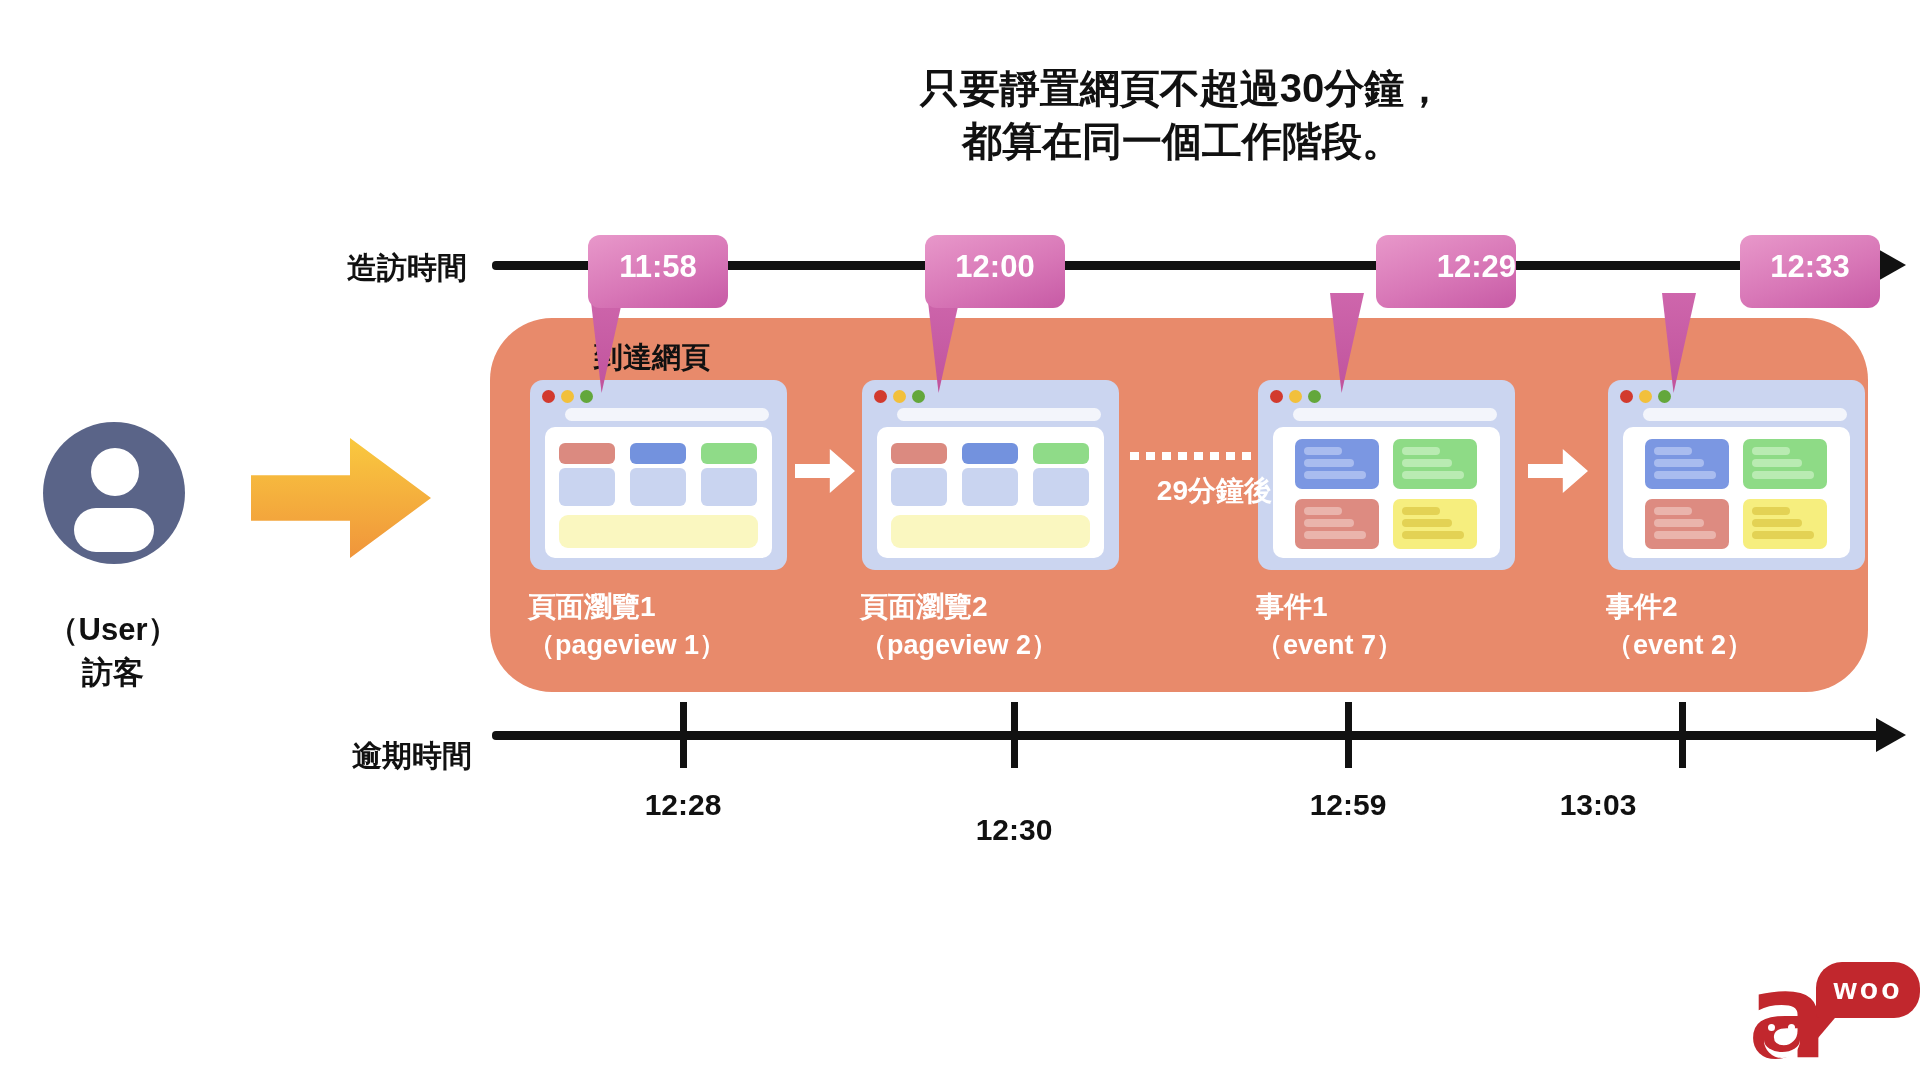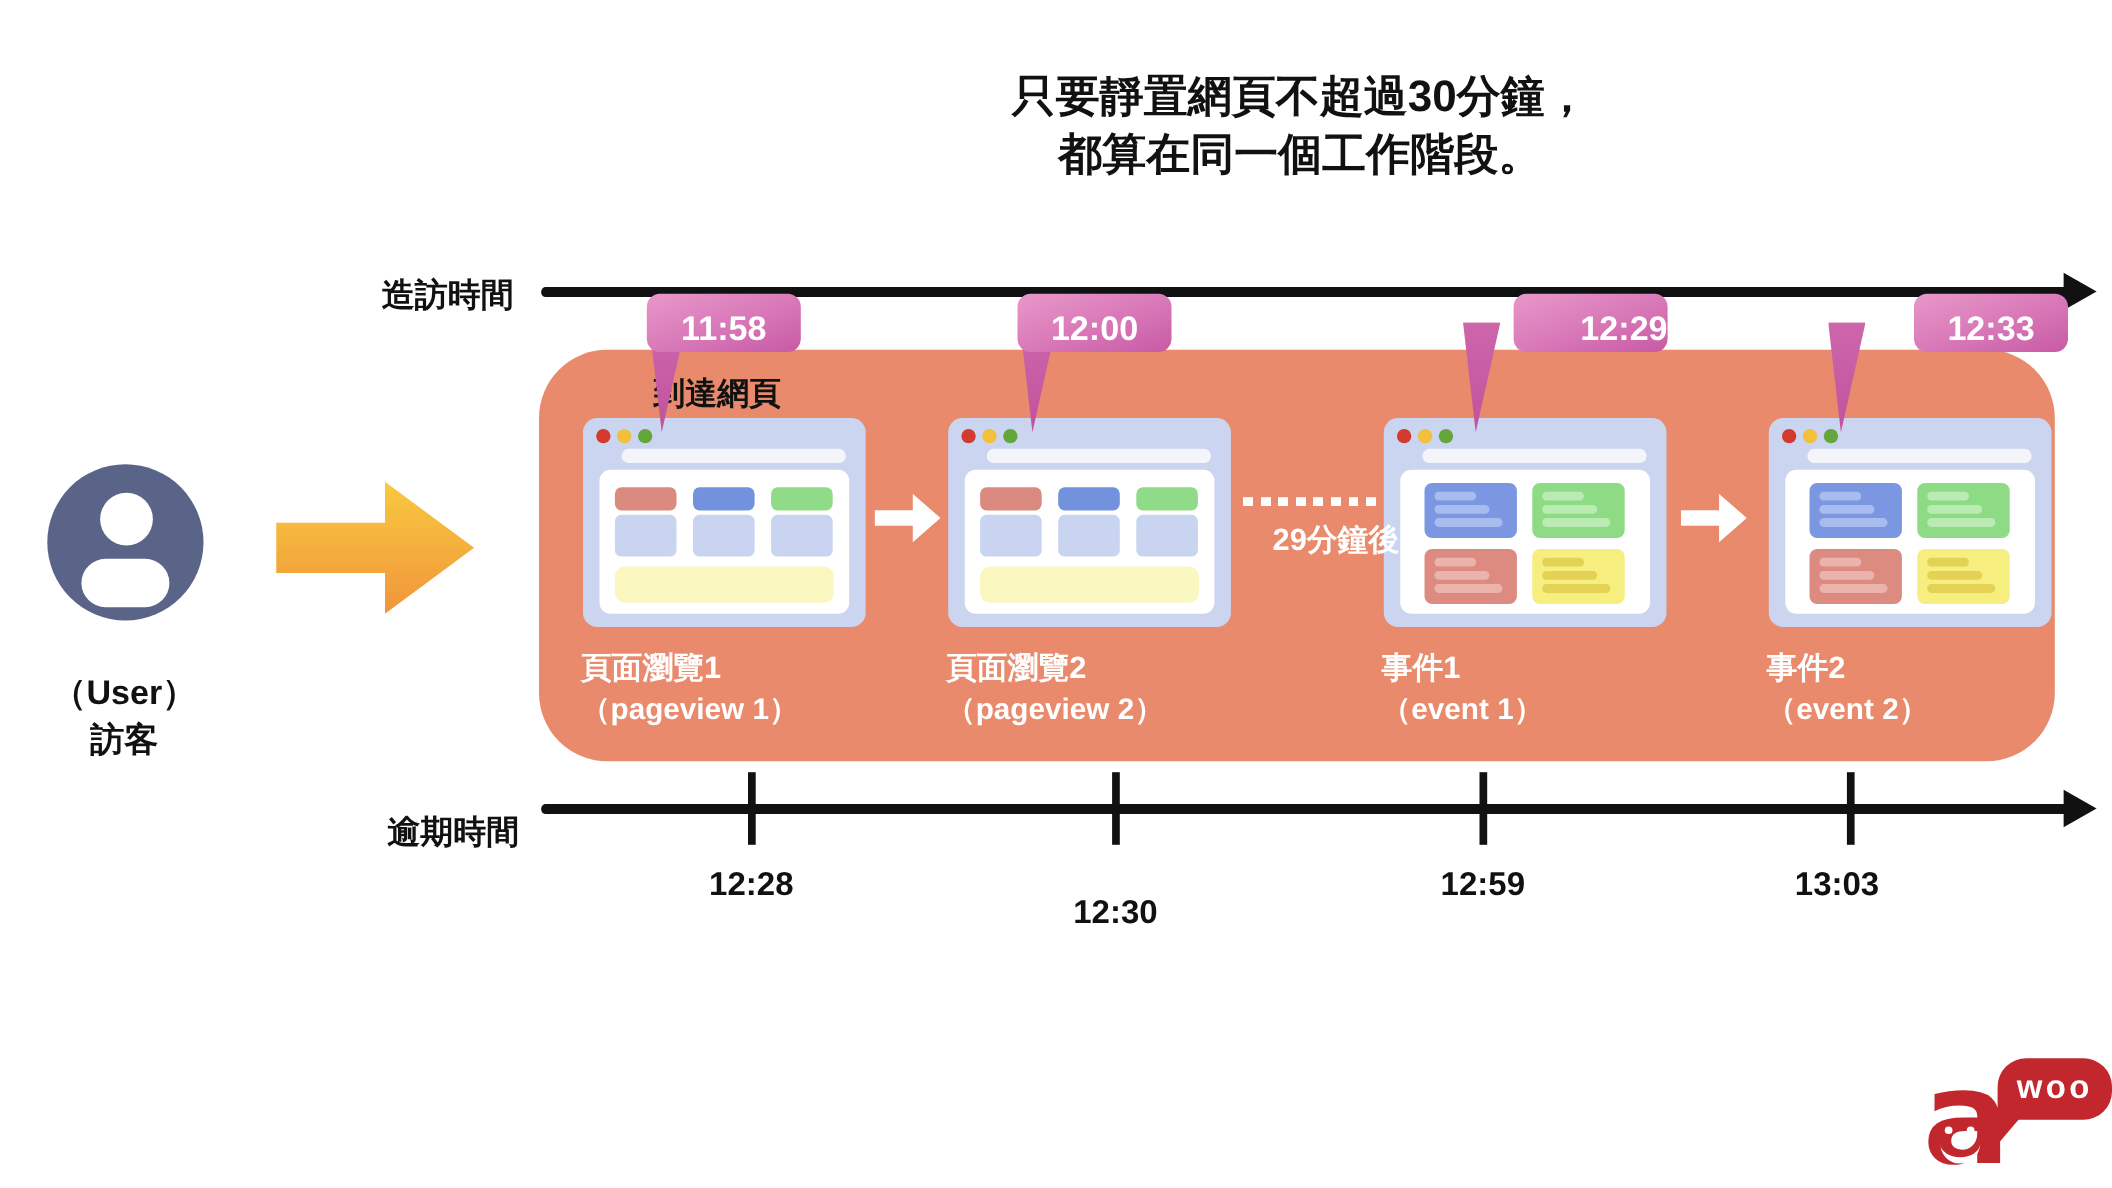--- a/index.html
+++ b/index.html
@@ -40,25 +40,24 @@
   .tl-line{height:9px;background:#111;border-radius:4px;}
   .tl-head{
     width:0;height:0;border-left:30px solid #111;
     border-top:17px solid transparent;border-bottom:17px solid transparent;
   }
   .tick{width:7px;height:66px;background:#111;}
   .tick-time{width:140px;text-align:center;font-size:30px;font-weight:700;color:#111;}
 
   
   .bubble{
-    width:140px;height:53px;border-radius:12px;
+    width:140px;height:73px;border-radius:12px;
     background:linear-gradient(160deg,#E898CA 0%,#D877B7 55%,#C75AA5 100%);
     color:#fff;font-size:31px;font-weight:700;text-align:center;line-height:64px;
     z-index:5;
-    margin-top:32px;
   }
   .bubble-tail{
     width:34px;height:100px;z-index:4;
     background:linear-gradient(180deg,#CE66AC 0%,#C0539C 100%);
     -webkit-clip-path:polygon(0 0,100% 0,34% 100%);
     clip-path:polygon(0 0,100% 0,34% 100%);
   }
 
   
   .session-box{
@@ -291,40 +290,40 @@
   <div class="abs browser-label" style="left:528px;top:588px;width:260px;">
     <div>頁面瀏覽1</div>
     <div class="en">（pageview 1）</div>
   </div>
   <div class="abs browser-label" style="left:860px;top:588px;width:260px;">
     <div>頁面瀏覽2</div>
     <div class="en">（pageview 2）</div>
   </div>
   <div class="abs browser-label" style="left:1256px;top:588px;width:260px;">
     <div>事件1</div>
-    <div class="en">（event 1）</div>
+    <div class="en">（event 7）</div>
   </div>
   <div class="abs browser-label" style="left:1606px;top:588px;width:260px;">
     <div>事件2</div>
     <div class="en">（event 2）</div>
   </div>
 
   <div class="abs tl-label" style="left:352px;top:736px;">逾期時間</div>
   <div class="abs tl-line" style="left:492px;top:731px;width:1388px;"></div>
   <div class="abs tl-head" style="left:1876px;top:718px;"></div>
 
   <div class="abs tick" style="left:680px;top:702px;"></div>
   <div class="abs tick" style="left:1011px;top:702px;"></div>
   <div class="abs tick" style="left:1345px;top:702px;"></div>
   <div class="abs tick" style="left:1679px;top:702px;"></div>
 
   <div class="abs tick-time" style="left:613px;top:788px;">12:28</div>
   <div class="abs tick-time" style="left:944px;top:813px;">12:30</div>
   <div class="abs tick-time" style="left:1278px;top:788px;">12:59</div>
-  <div class="abs tick-time" style="left:1600px;top:788px;">13:03</div>
+  <div class="abs tick-time" style="left:1528px;top:788px;">13:03</div>
 
   <div class="abs logo">
     <div class="a">a</div>
     <div class="eye e1"></div>
     <div class="eye e2"></div>
     <div class="smile"></div>
     <div class="wtail"></div>
     <div class="wbubble">woo</div>
   </div>
 

